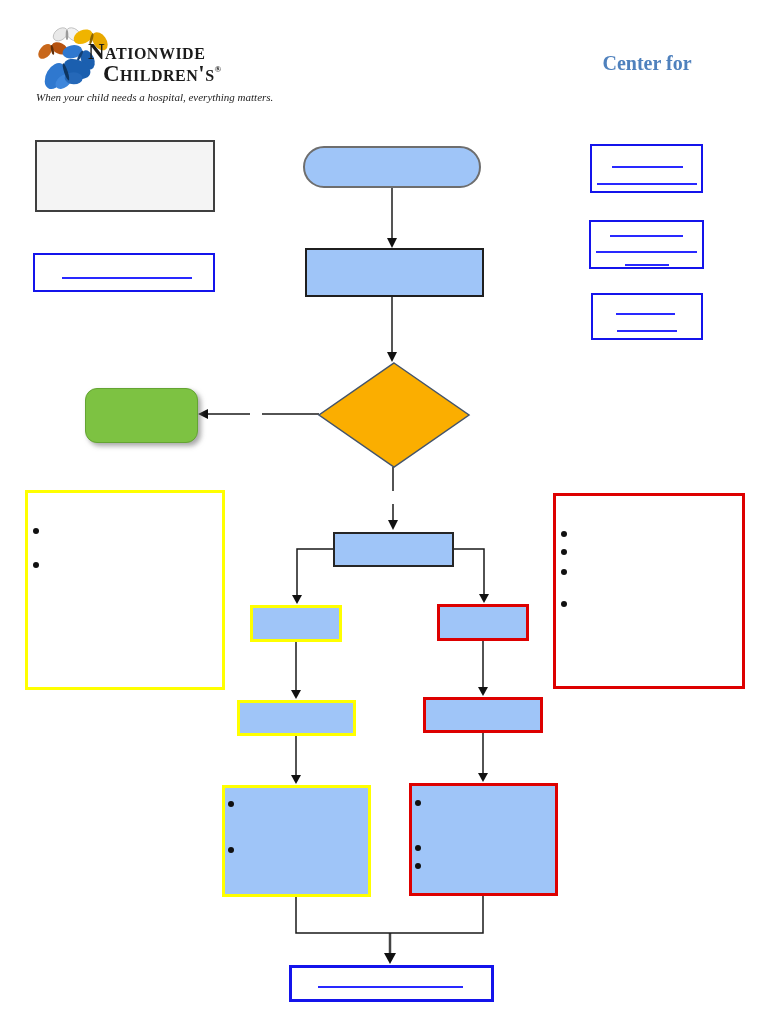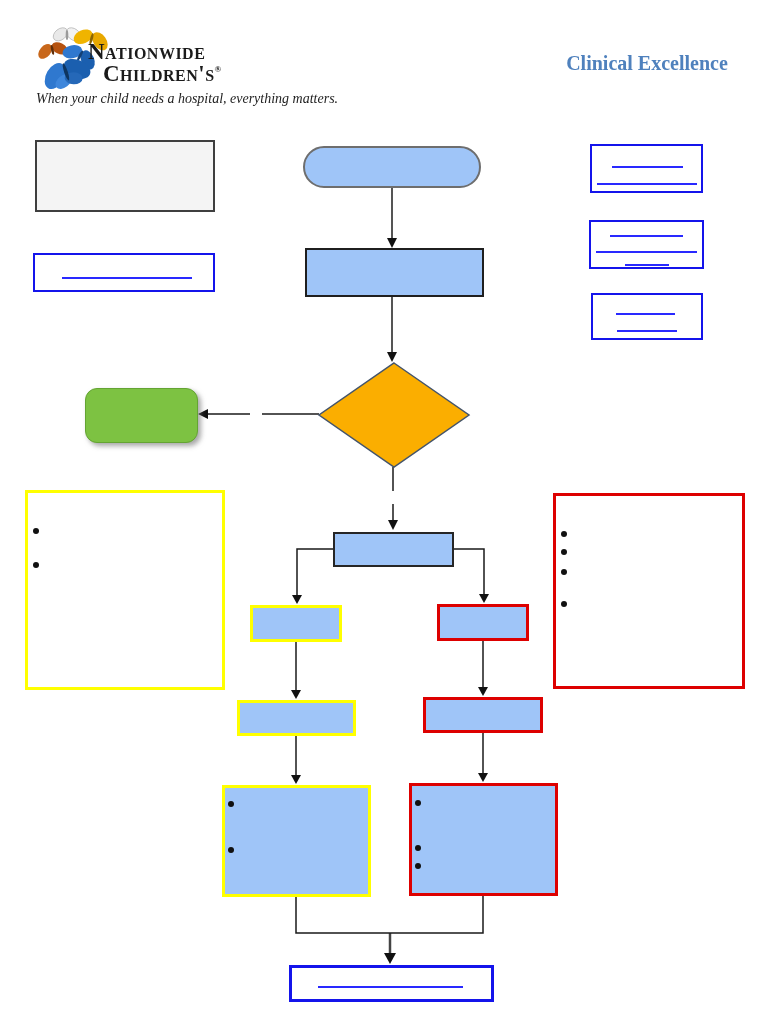--- a/index.html
+++ b/index.html
@@ -16,21 +16,21 @@
     font-weight:600;
     font-size:23px;
     color:#1a1a1a;
     letter-spacing:0.5px;
     line-height:1;
     white-space:nowrap;
   }
   .logo-reg{font-size:9px;vertical-align:super;}
   .logo-tagline{
     font-style:italic;
-    font-size:14px;
+    font-size:11px;
     color:#222;
     white-space:nowrap;
   }
   .cce-title{
     width:210px;text-align:center;
     font-weight:bold;font-size:20px;line-height:1.3;
     color:#4F81BD;
   }
 
   
@@ -95,21 +95,21 @@
       <ellipse cx="9" cy="9" rx="9" ry="6" transform="rotate(20)" fill="#2568B8"></ellipse>
       <ellipse cx="0" cy="3" rx="1.8" ry="9" fill="#0e3560"></ellipse>
     </g>
   </svg>
   <div class="abs logo-name" style="left:88px;top:40px;font-family:Liberation Serif, serif;"><span>Nationwide</span></div>
   <div class="abs logo-name" style="left:103px;top:62px;"><span>Children's</span><span class="logo-reg">®</span></div>
   <div class="abs logo-tagline" style="left:36px;top:91px;">When your child needs a hospital, everything matters.</div>
 </div>
 
 <div class="abs cce-title" style="left:542px;top:50px;">
-  <div>Clinical Excellence</div>
+  <div>Center for</div>
 </div>
 
 <svg class="overlay" width="768" height="1024" viewBox="0 0 768 1024">
   <g stroke="#555555" stroke-width="2">
     <line x1="392" y1="188" x2="392" y2="240"></line>
     <line x1="392" y1="297" x2="392" y2="353"></line>
     <line x1="390" y1="933" x2="390" y2="956" stroke="#444444" stroke-width="2.5"></line>
   </g>
   <g stroke="#1a1a1a" stroke-width="1.5">
 

